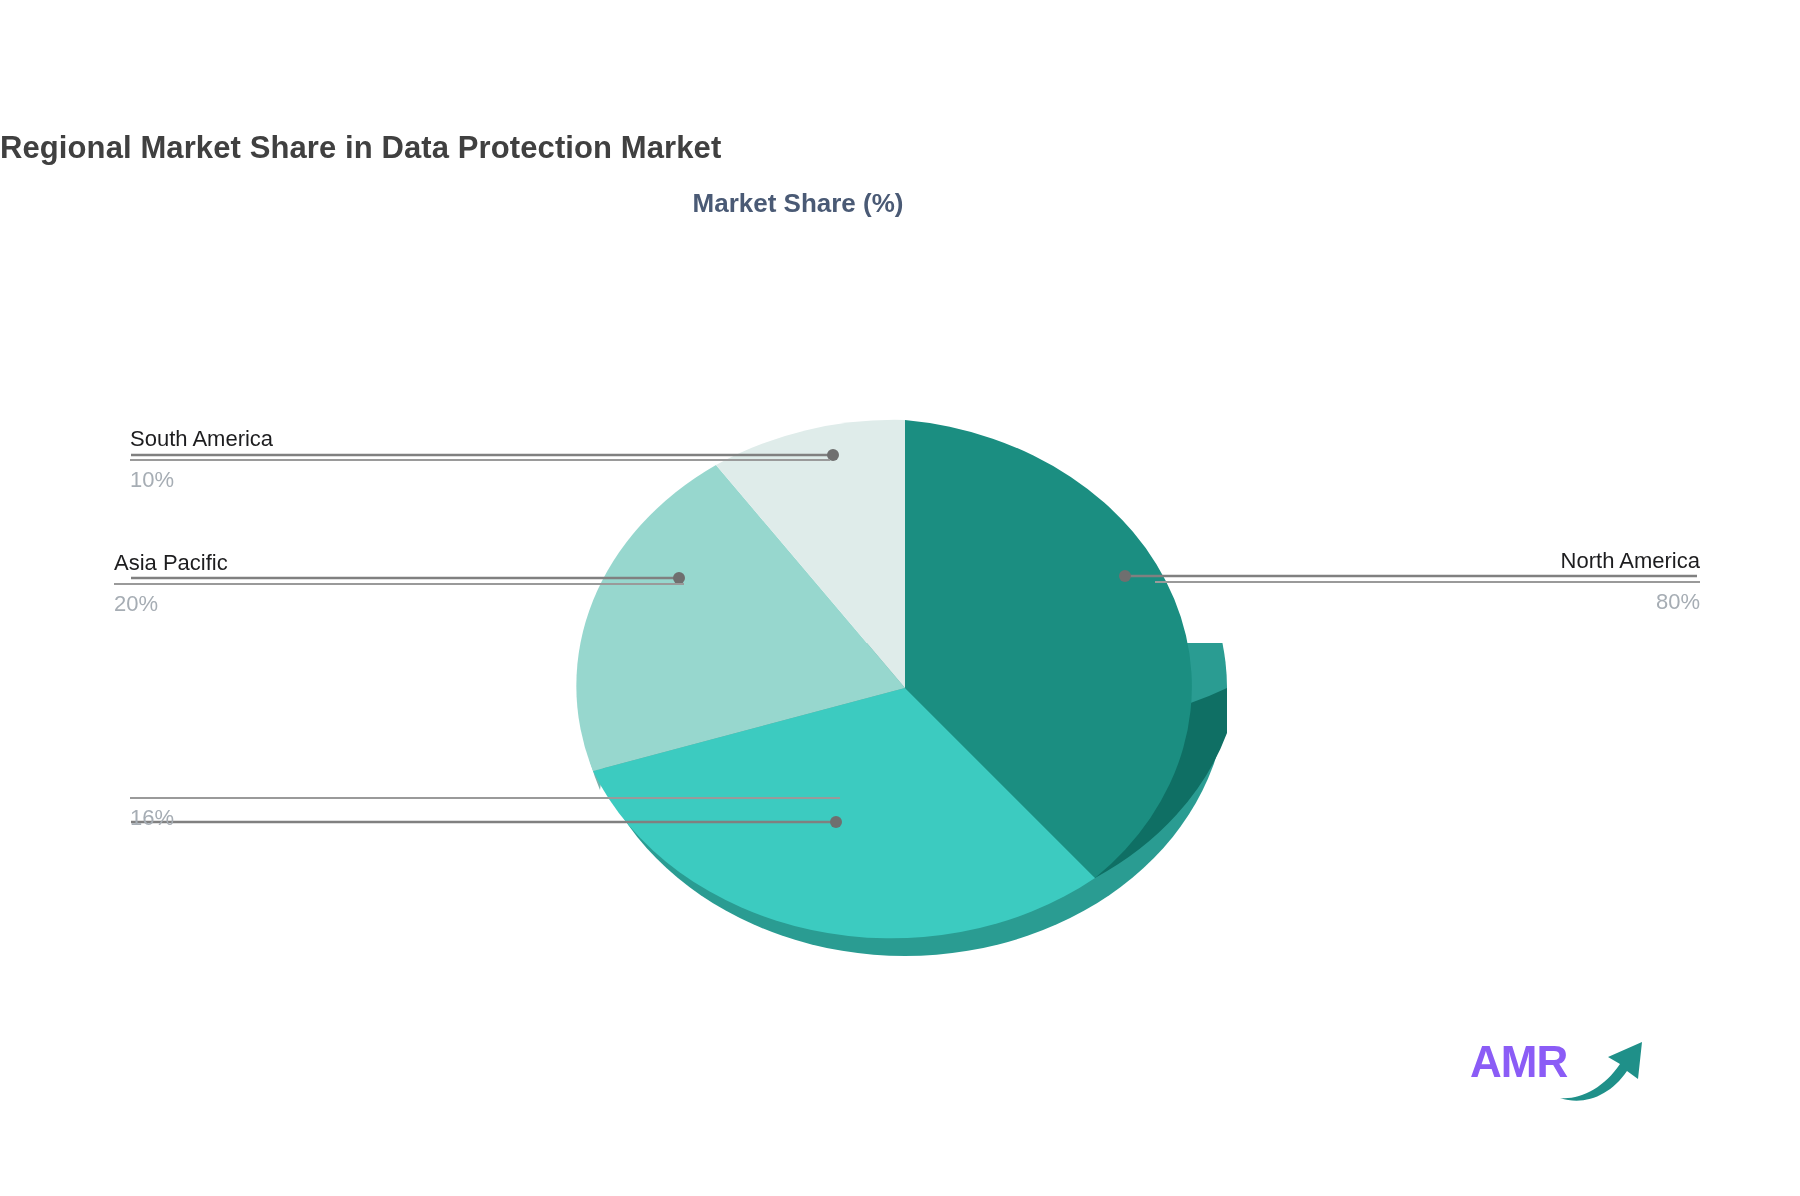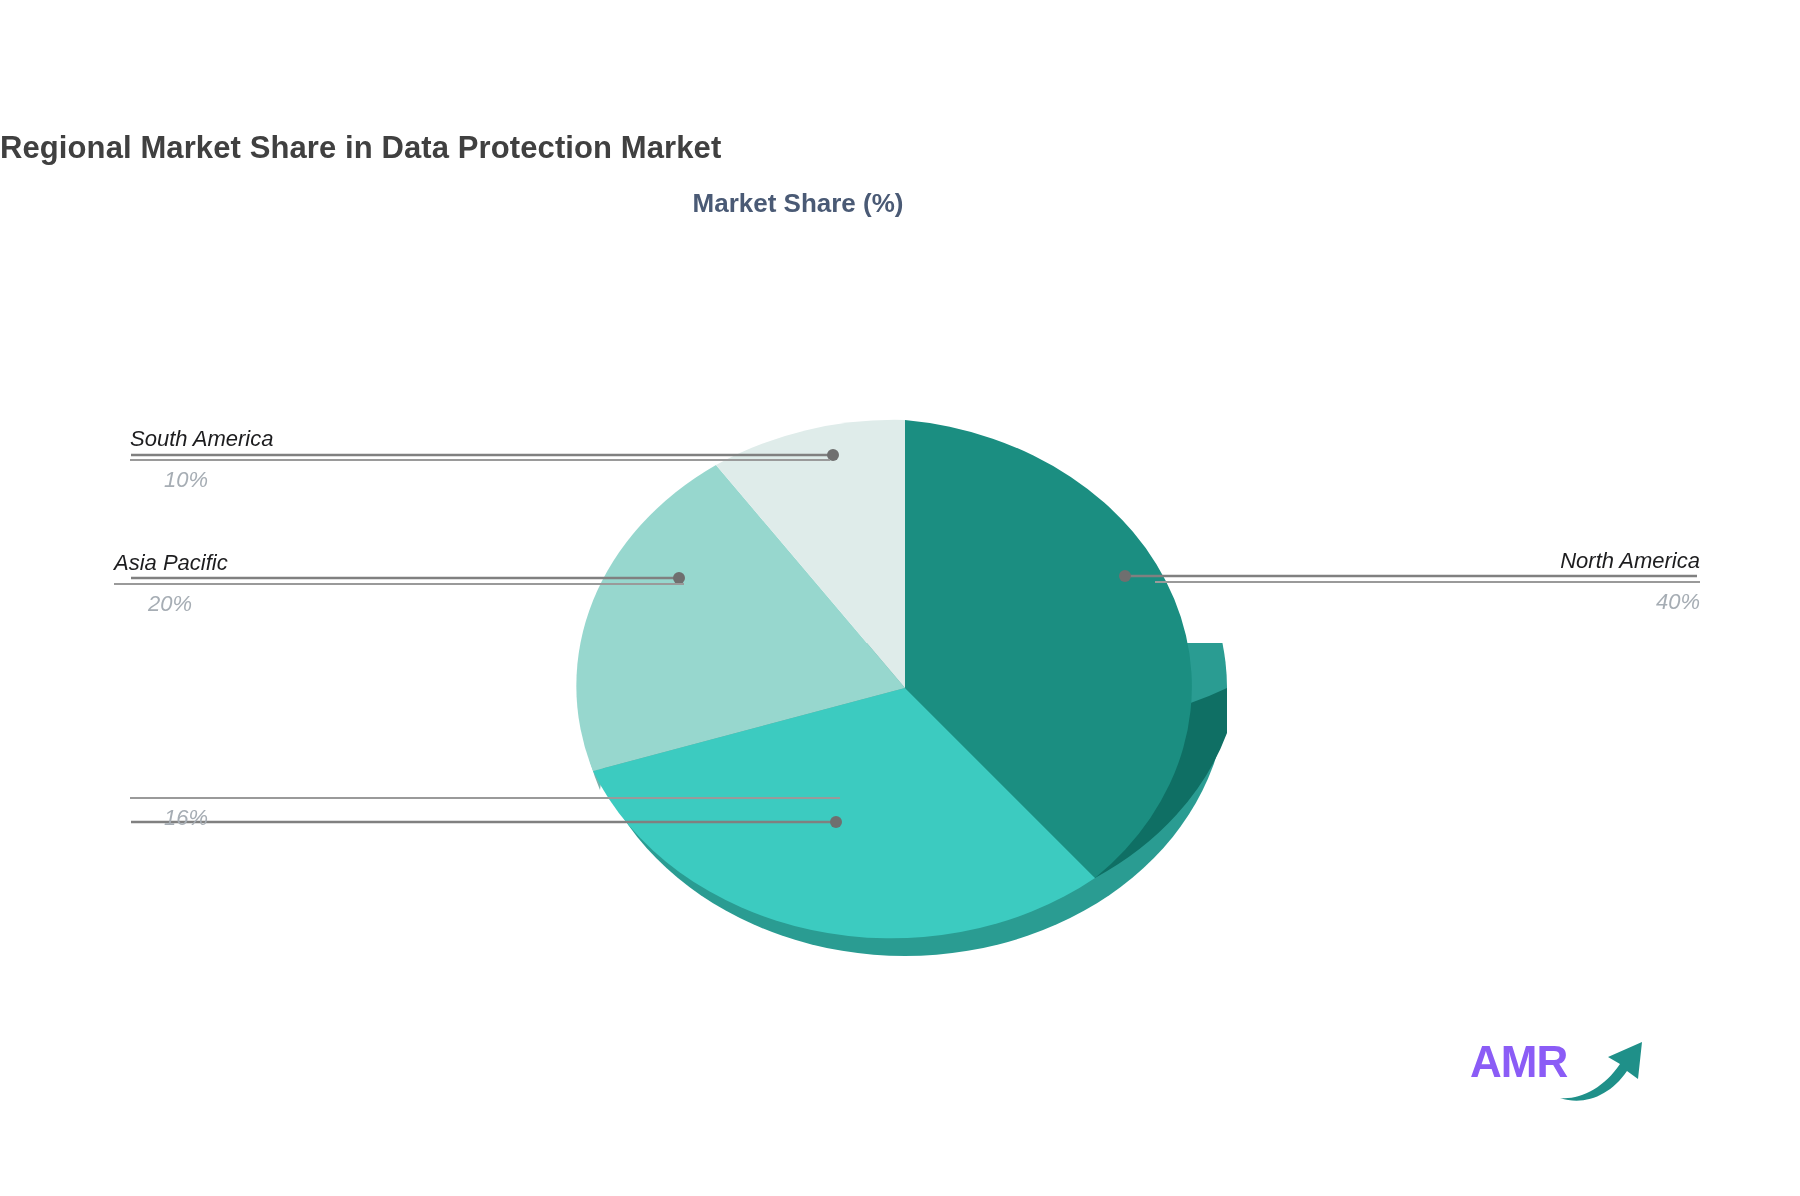--- a/index.html
+++ b/index.html
@@ -40,38 +40,36 @@
     text-align: center;
     font-size: 26px;
     font-weight: bold;
     color: #4a5a75;
   }
 
   
   .callout {
     position: absolute;
     width: 400px;
-    font-style: italic;
   }
   .callout .name {
     font-size: 22px;
     color: #1d1d1f;
     line-height: 30px;
     white-space: nowrap;
   }
   .callout .rule {
     height: 0;
     border-top: 2px solid #9a9a9a;
     margin: 5px 0 4px 0;
   }
   .callout .value {
     font-size: 22px;
     color: #a6adb4;
     line-height: 30px;
-    margin-left: 34px;
   }
   .callout.left { text-align: left; }
   .callout.right { text-align: right; }
 
   #callout-south-america { left: 130px; top: 424px; width: 700px; }
   #callout-asia-pacific  { left: 114px; top: 548px; width: 570px; }
   #callout-europe        { left: 130px; top: 792px; width: 710px; }
   #callout-north-america { left: 1155px; top: 546px; width: 545px; }
 
   
@@ -175,21 +173,21 @@
   </div>
 
   <div class="callout left" id="callout-europe">
     <div class="rule"></div>
     <div class="value">16%</div>
   </div>
 
   <div class="callout right" id="callout-north-america">
     <div class="name">North America</div>
     <div class="rule"></div>
-    <div class="value">40%</div>
+    <div class="value">80%</div>
   </div>
 
   <div id="logo">
     <div class="amr-text">AMR</div>
     <svg width="90" height="68" viewBox="0 0 90 68">
       <path d="M 2 62 C 22 64 46 52 62 28 L 50 21 L 84 6 L 80 43 L 69 35 C 52 60 26 70 2 62 Z" fill="#1f9089"></path>
     </svg>
   </div>
 
 </div>

